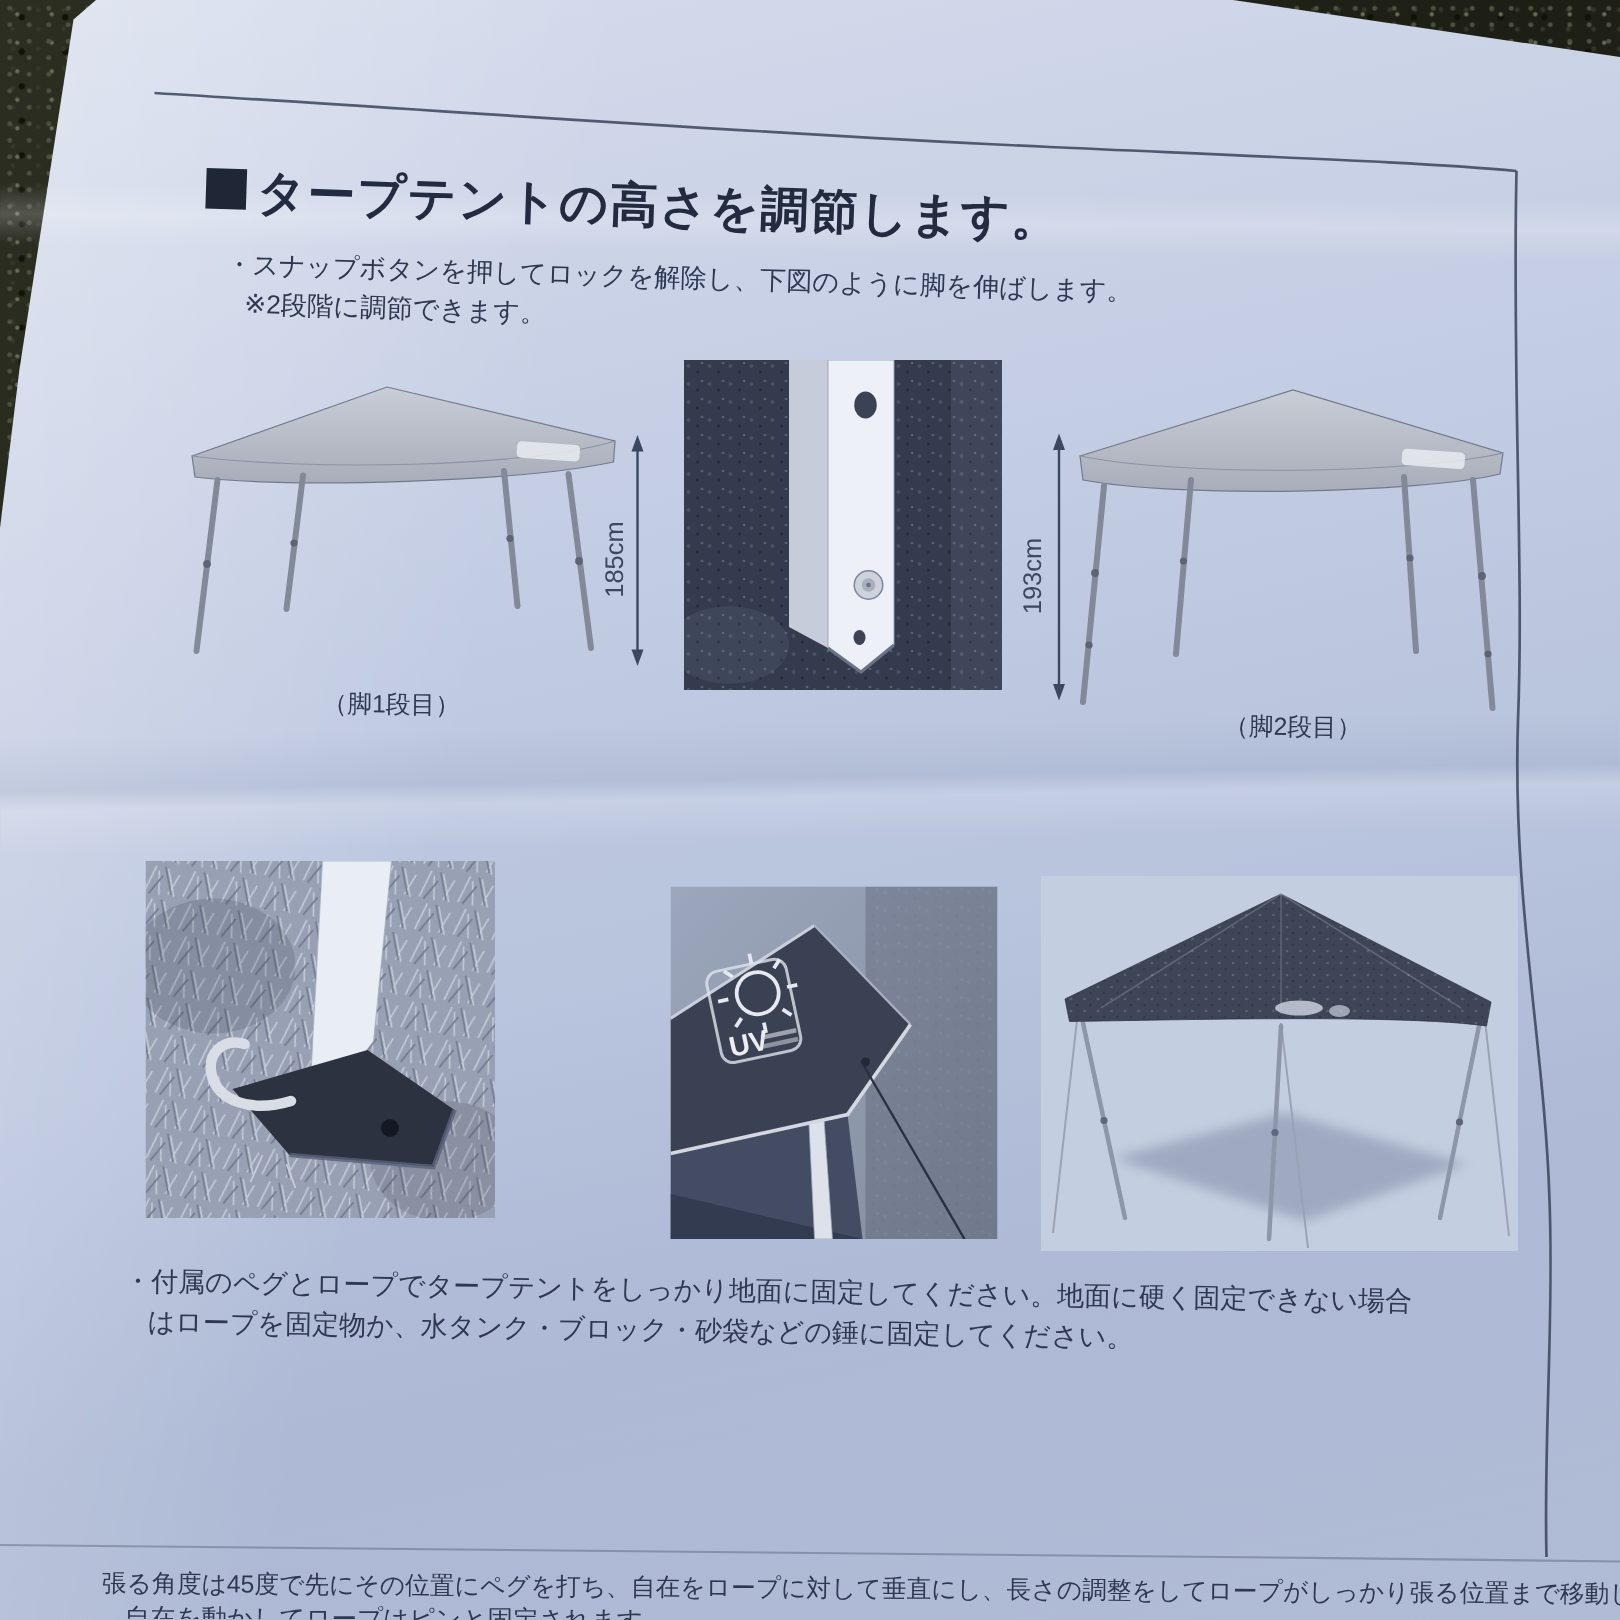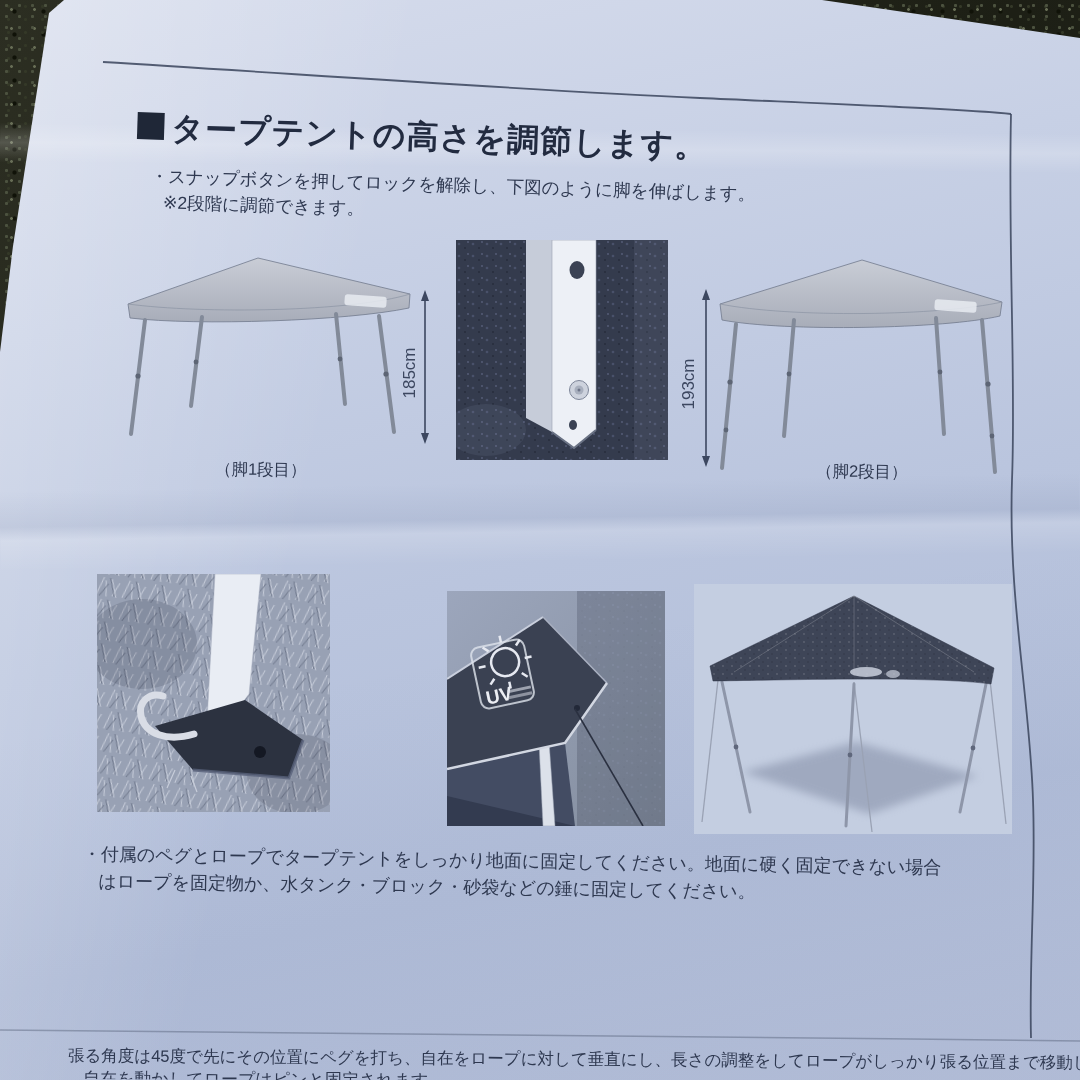--- a/index.html
+++ b/index.html
@@ -37,21 +37,21 @@
   
   .ink{color:#2e3850;}
   .heading{position:absolute;left:138px;top:106px;display:flex;gap:7px;transform:rotate(1.9deg);transform-origin:left top;}
   .heading .sq{width:27px;height:27px;background:#1f2737;margin-top:6px;flex:none;}
   .heading .txt{font-size:32px;font-weight:bold;color:#222b40;letter-spacing:1px;white-space:nowrap;}
   .bullets{position:absolute;left:151px;top:163px;transform:rotate(1.7deg);transform-origin:left top;
     font-size:17.5px;line-height:1.5;white-space:nowrap;}
   .bullets .l2{padding-left:13px;}
   .caption{position:absolute;font-size:16.5px;white-space:nowrap;transform:rotate(.6deg);}
   .cap1{left:215px;top:459px;}
-  .cap2{left:816px;top:461px;}
+  .cap2{left:816px;top:474px;}
   .note{position:absolute;left:83px;top:841px;width:980px;font-size:18px;line-height:1.5;
     transform:rotate(.9deg);transform-origin:left top;white-space:nowrap;}
   .note .l2{padding-left:16px;}
   .footer{position:absolute;left:68px;top:1045px;width:1015px;font-size:16.5px;
     transform:rotate(.4deg);transform-origin:left top;white-space:nowrap;}
   .footer-partial{position:absolute;left:83px;top:1068px;height:12px;overflow:hidden;
     font-size:17px;white-space:nowrap;transform:rotate(.3deg);}
   
   .fig{position:absolute;}
   .f-tent1{left:112px;top:238px;width:335px;height:225px;}

